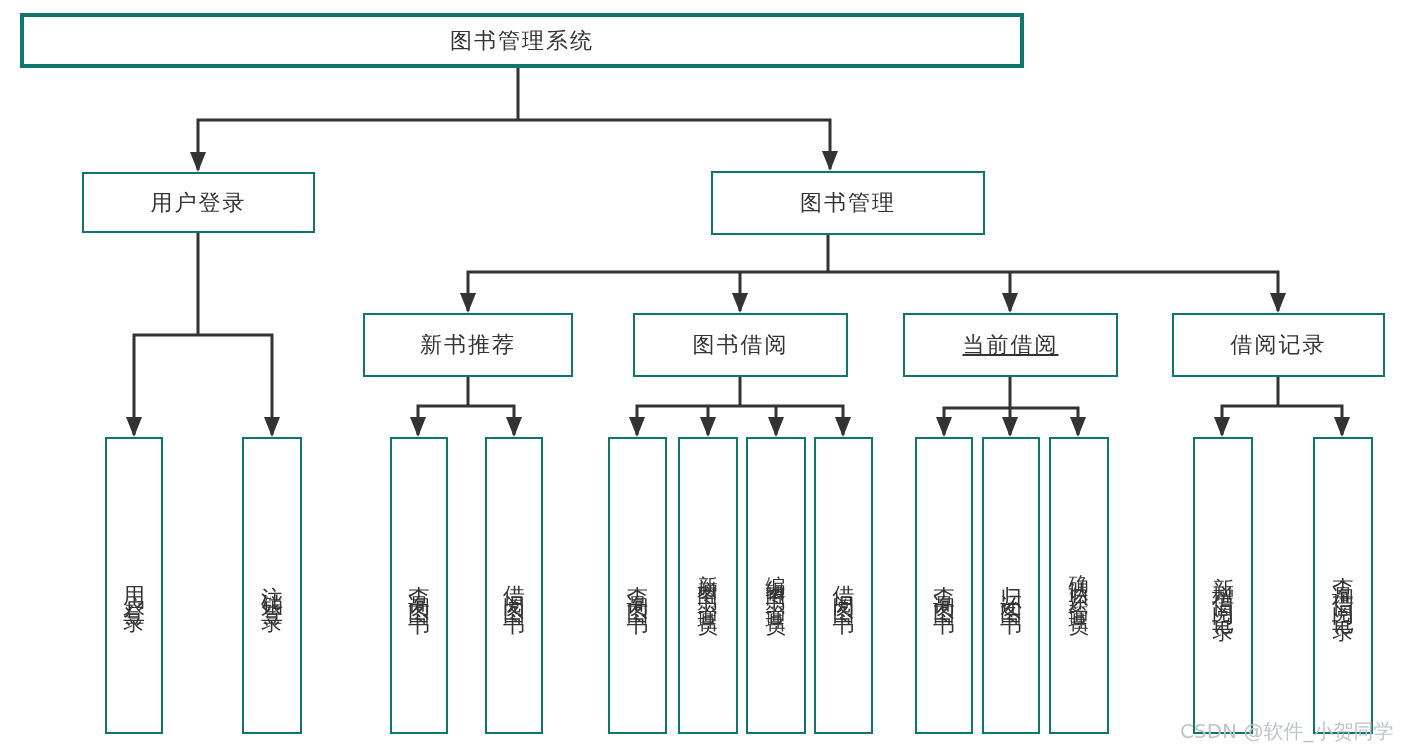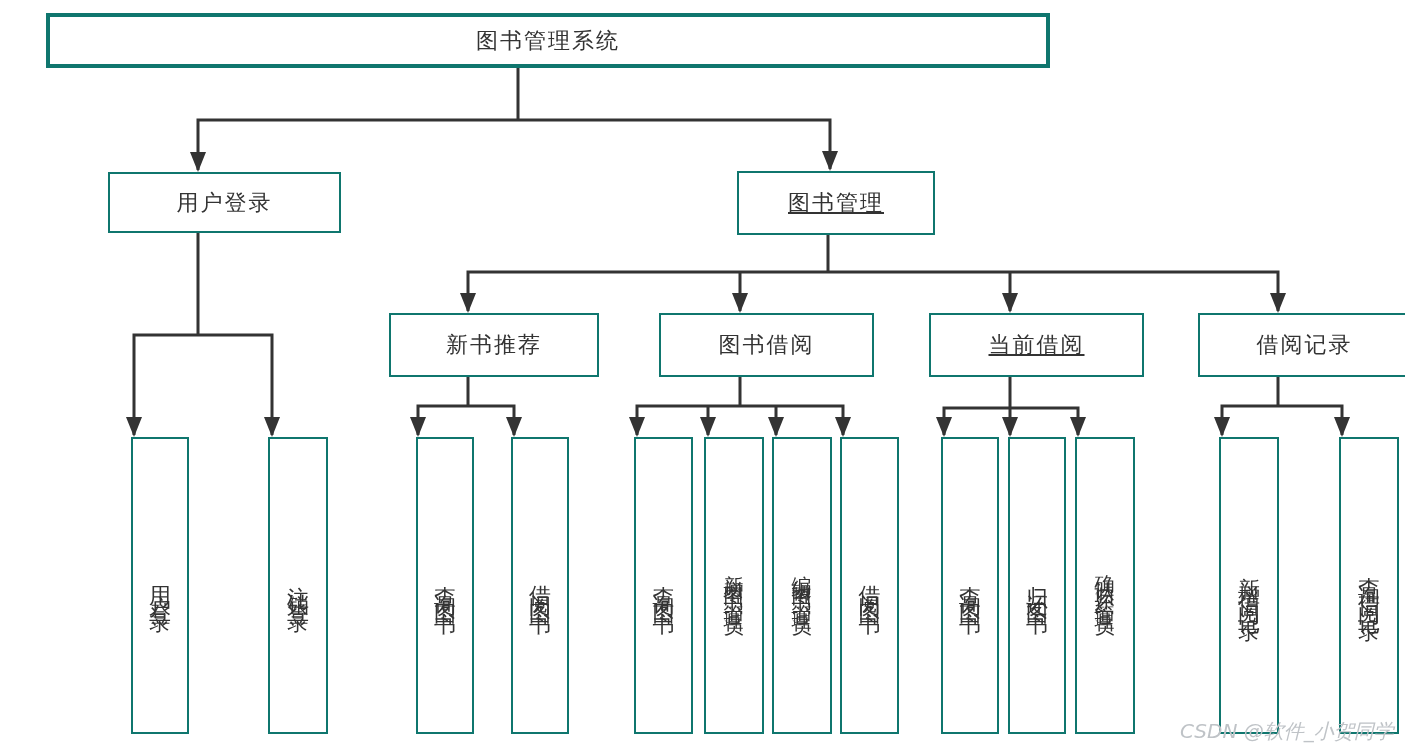--- a/index.html
+++ b/index.html
@@ -25,21 +25,20 @@
   .node {
     position: absolute;
     box-sizing: border-box;
     border: 2px solid #0f766e;
     background: #ffffff;
     display: flex;
     align-items: center;
     justify-content: center;
     color: #333333;
     text-align: center;
-    margin-left: 26px;
   }
   .h-node { font-size: 22px; letter-spacing: 2px; }
   .root  { border-width: 4px; }
   .v-node span {
     writing-mode: vertical-rl;
     display: inline-block;
     font-size: 22px;
     line-height: 1.0;
   }
   .v4 span { letter-spacing: 9px; }
@@ -47,21 +46,20 @@
   .v9 span { letter-spacing: 6px; font-size: 20px; }
   .watermark {
     position: absolute;
     left: 1180px;
     top: 718px;
     width: 225px;
     font-size: 20px;
     color: #bfc3c7;
     white-space: nowrap;
     z-index: 5;
-    font-style: italic;
   }
 </style>
 </head>
 <body>
 
 <div class="canvas">
 
   <svg class="connectors" viewBox="0 0 1405 747" xmlns="http://www.w3.org/2000/svg">
     <path fill="none" stroke="#333333" stroke-width="3" d="
       M518 68 V120 M196.5 120 H831.5 M198 120 V170 M830 120 V169
@@ -90,21 +88,21 @@
       <polygon points="1002,417 1018,417 1010,437"></polygon>
       <polygon points="1070,417 1086,417 1078,437"></polygon>
       <polygon points="1214,417 1230,417 1222,437"></polygon>
       <polygon points="1334,417 1350,417 1342,437"></polygon>
     </g>
   </svg>
 
   <div class="node h-node root" style="left:20px; top:13px; width:1004px; height:55px;">图书管理系统</div>
 
   <div class="node h-node" style="left:82px; top:172px; width:233px; height:61px;">用户登录</div>
-  <div class="node h-node" style="left:711px; top:171px; width:198px; height:64px;text-decoration:underline;">图书管理</div>
+  <div class="node h-node" style="left:711px; top:171px; width:274px; height:64px;">图书管理</div>
 
   <div class="node h-node" style="left:363px; top:313px; width:210px; height:64px;">新书推荐</div>
   <div class="node h-node" style="left:633px; top:313px; width:215px; height:64px;">图书借阅</div>
   <div class="node h-node" style="left:903px; top:313px; width:215px; height:64px;text-decoration:underline;">当前借阅</div>
   <div class="node h-node" style="left:1172px; top:313px; width:213px; height:64px;">借阅记录</div>
 
   <div class="node v-node v4" style="left:105px; top:437px; width:58px; height:297px;">
     <span>用户登录</span>
   </div>
   <div class="node v-node v4" style="left:242px; top:437px; width:60px; height:297px;">

